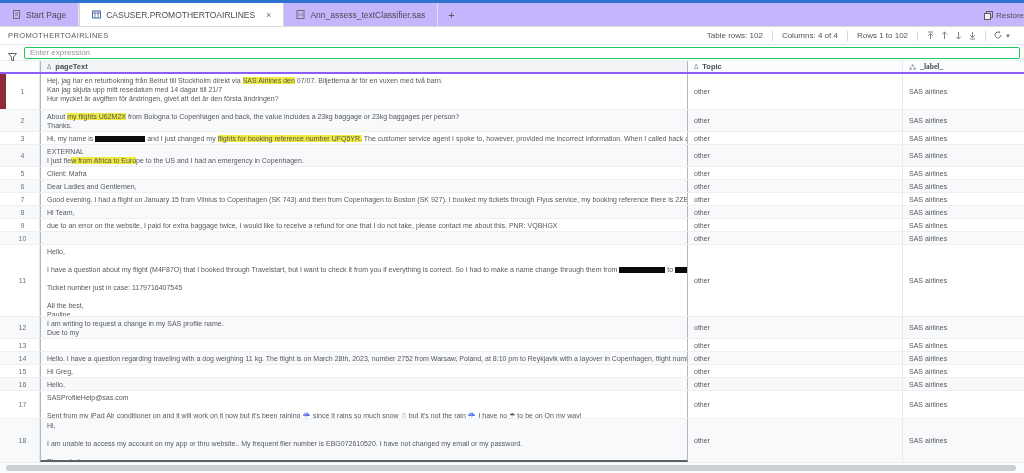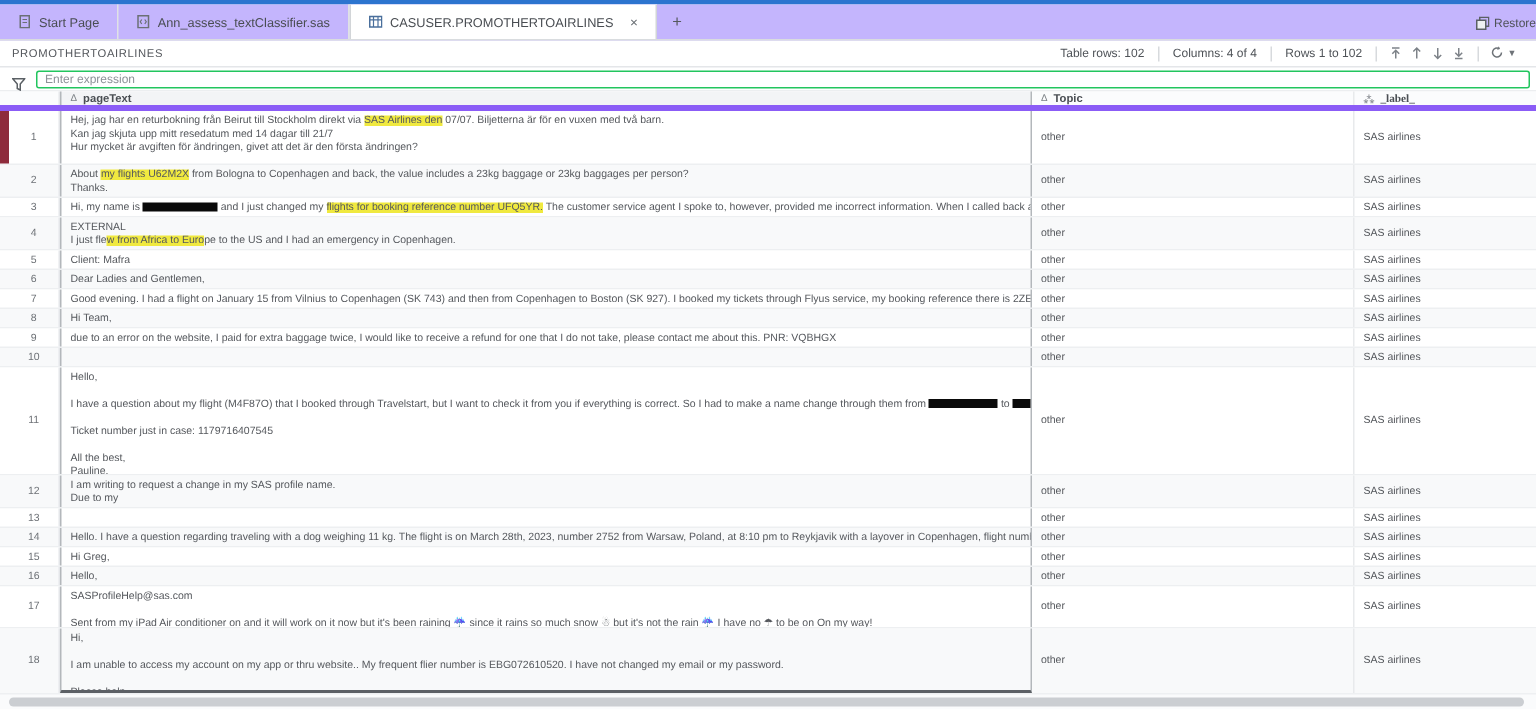--- a/index.html
+++ b/index.html
@@ -38,21 +38,21 @@
   
   .filterbar { height:16px; display:flex; align-items:center; padding:0 4px 0 8px; gap:7px;
     border-bottom:1px solid #eceef0; }
   .funnel { width:9px; height:9px; }
   .expr { flex:1; height:12px; border:1px solid #22c55e; border-radius:2px; font-size:8px;
     padding:0 5px; color:#3c4045; font-family:"Liberation Sans", sans-serif; }
   .expr::placeholder { color:#8d9298; }
 
   
   .grid { position:relative; }
-  .ghead { display:flex; height:13px; background:#fbfcfd; border-bottom:4px solid #8b5cf6;
+  .ghead { display:flex; height:13px; background:#fbfcfd; border-bottom:2px solid #8b5cf6;
     font-size:7.5px; font-weight:bold; color:#4a4e53; }
   .gutter { width:6px; flex:0 0 auto; }
   .h-num { width:34px; flex:0 0 auto; border-right:1px solid #e4e6e9; }
   .h-cell { display:flex; align-items:center; gap:4px; padding-left:6px; }
   .h-text { width:648px; flex:0 0 auto; background:#f3f4f6; border-left:1px solid #b3b7bb;
     border-right:1px solid #b3b7bb; }
   .h-topic { width:215px; flex:0 0 auto; border-right:1px solid #e8eaec; }
   .h-label { flex:1;font-family:Liberation Serif, serif; }
   .colicon { font-size:6.5px; color:#7d8287; font-weight:normal; }
 
@@ -89,40 +89,40 @@
     <div class="tab">
       <span class="ticon">
         <svg width="9" height="9" viewBox="0 0 9 9">
             <rect x="1.5" y="0.5" width="6" height="8" fill="none" stroke="#6b7075" stroke-width="1"></rect>
             <line x1="3" y1="3" x2="6" y2="3" stroke="#6b7075" stroke-width="0.8"></line>
             <line x1="3" y1="5" x2="6" y2="5" stroke="#6b7075" stroke-width="0.8"></line>
           </svg>
       </span>
       <span>Start Page</span>
     </div>
-    <div class="tab">
-      <span class="ticon">
-        <svg width="9" height="9" viewBox="0 0 9 9">
-            <rect x="1" y="0.5" width="7" height="8" fill="none" stroke="#6b7075" stroke-width="1"></rect>
-            <path d="M3.5 3 L2.5 4.5 L3.5 6 M5.5 3 L6.5 4.5 L5.5 6" fill="none" stroke="#6b7075" stroke-width="0.8"></path>
-          </svg>
-      </span>
-      <span>Ann_assess_textClassifier.sas</span>
-    </div>
     <div class="tab active">
       <span class="ticon">
         <svg width="9" height="9" viewBox="0 0 9 9">
             <rect x="0.5" y="1" width="8" height="7" fill="none" stroke="#4a6f9c" stroke-width="1"></rect>
             <line x1="0.5" y1="3.2" x2="8.5" y2="3.2" stroke="#4a6f9c" stroke-width="0.8"></line>
             <line x1="3" y1="1" x2="3" y2="8" stroke="#4a6f9c" stroke-width="0.8"></line>
             <line x1="6" y1="1" x2="6" y2="8" stroke="#4a6f9c" stroke-width="0.8"></line>
           </svg>
       </span>
       <span>CASUSER.PROMOTHERTOAIRLINES</span>
       <span class="close">×</span>
+    </div>
+    <div class="tab">
+      <span class="ticon">
+        <svg width="9" height="9" viewBox="0 0 9 9">
+            <rect x="1" y="0.5" width="7" height="8" fill="none" stroke="#6b7075" stroke-width="1"></rect>
+            <path d="M3.5 3 L2.5 4.5 L3.5 6 M5.5 3 L6.5 4.5 L5.5 6" fill="none" stroke="#6b7075" stroke-width="0.8"></path>
+          </svg>
+      </span>
+      <span>Ann_assess_textClassifier.sas</span>
     </div>
     <div class="tab-plus">+</div>
     <div class="restore">
       <span class="ticon">
         <svg width="9" height="9" viewBox="0 0 9 9">
             <rect x="2.5" y="0.5" width="6" height="6" fill="none" stroke="#5b6065" stroke-width="1"></rect>
             <rect x="0.5" y="2.5" width="6" height="6" fill="#edeff2" stroke="#5b6065" stroke-width="1"></rect>
           </svg>
       </span>
       <span>Restore</span>

